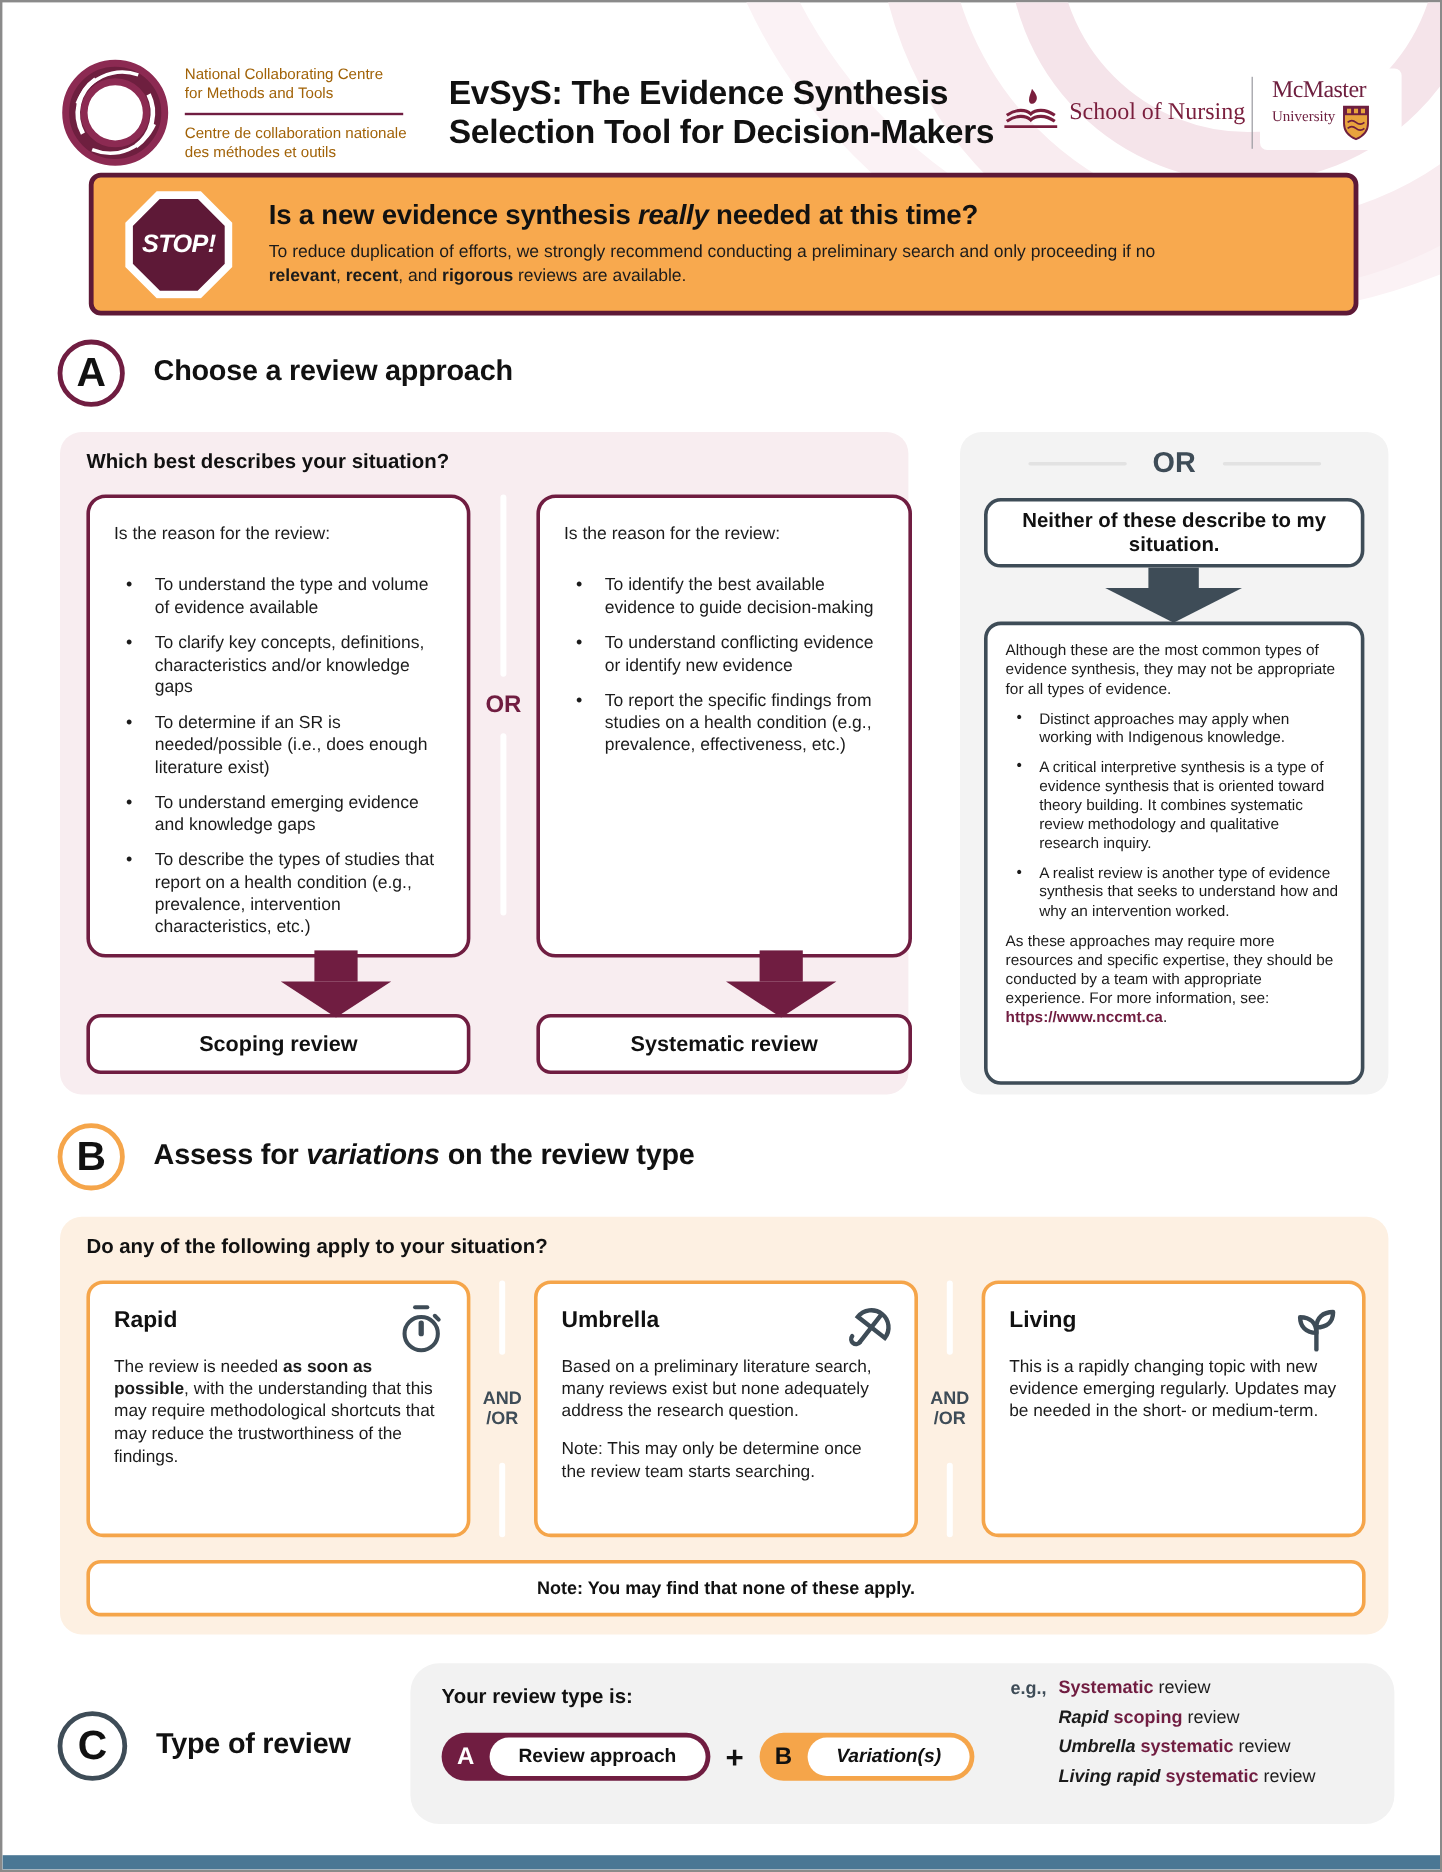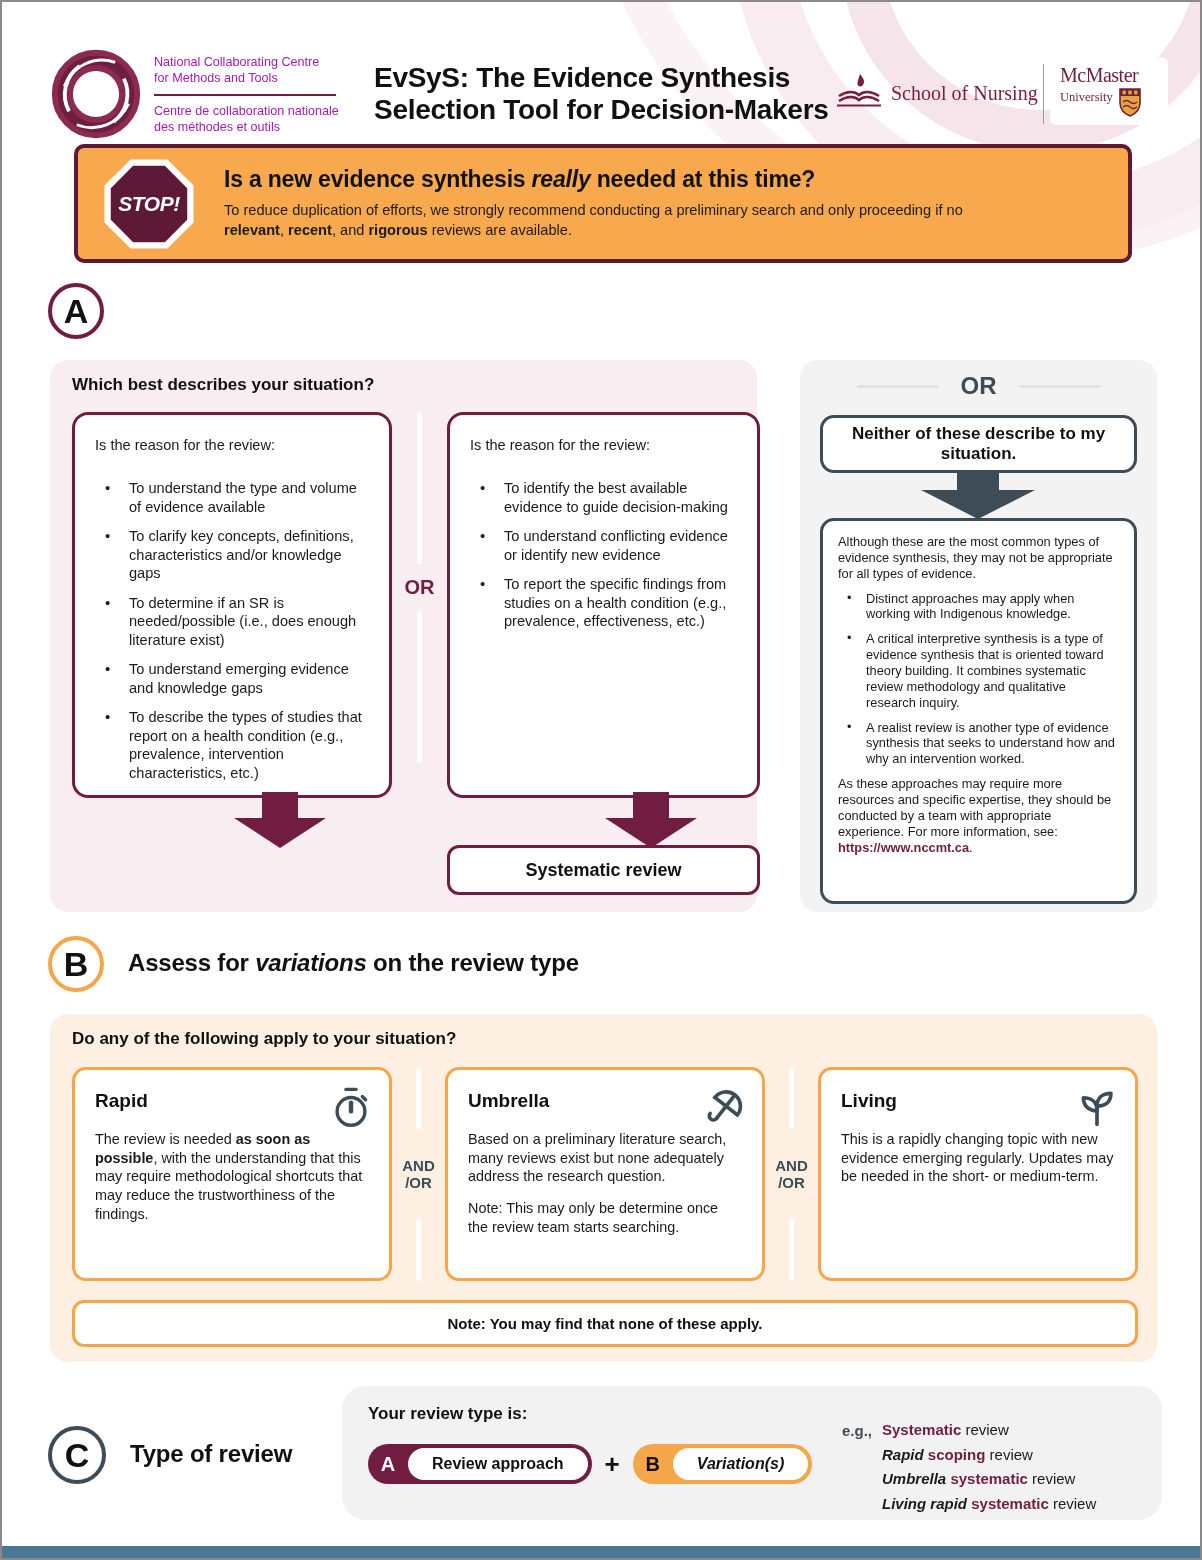--- a/index.html
+++ b/index.html
@@ -15,21 +15,21 @@
   
   .ring{position:absolute; border-radius:50%; pointer-events:none; z-index:0;}
   .ring1{width:640px; height:640px; top:-400px; right:-170px; border:58px solid #f9ecf0;}
   .ring2{width:400px; height:400px; top:-250px; right:-40px; border:42px solid #f5e4ea;}
   .ring3{width:900px; height:900px; top:-640px; right:-280px; border:40px solid #fbf2f5;}
 
   .z{z-index:1;}
 
   
   .nccmt-logo{left:46px; top:44px; width:96px; height:96px;}
-  .nccmt-text{left:152px; top:52px; font-size:12.6px; line-height:1.3; color:#a21caf;}
+  .nccmt-text{left:152px; top:52px; font-size:12.6px; line-height:1.3; color:#a16207;}
   .nccmt-text .blk{margin-bottom:5px;}
   .nccmt-sep{width:182px; height:2px; background:var(--maroon); margin:7px 0;}
   .main-title{left:372px; top:60px; width:460px; font-size:28px; font-weight:800; letter-spacing:-0.3px; line-height:1.14; color:#111;}
   .nursing{left:833px; top:70px; display:flex; align-items:center; gap:8px;}
   .nursing .lbl{font-family:"Liberation Serif", serif; font-size:20px; color:#7a1e3d;}
   .hdr-vdiv{left:1041px; top:62px; width:1px; height:60px; background:#9a9aa0;}
   .mcm-card{left:1048px; top:55px; width:118px; height:68px; background:#fff; border-radius:6px; padding:7px 8px 4px 10px;}
   .mcm-card .l1{font-family:"Liberation Serif", serif; font-size:20px; color:#6e1f3f; letter-spacing:-0.5px;}
   .mcm-card .row{display:flex; align-items:flex-start; gap:5px;}
   .mcm-card .l2{font-family:"Liberation Serif", serif; font-size:12.5px; color:#6e1f3f; margin-top:3px;}
@@ -117,21 +117,21 @@
   .panelC{left:340px; top:1384px; width:820px; height:134px; background:var(--cbg); border-radius:24px;}
   .c-lead{position:absolute; left:26px; top:18px; font-size:17px; font-weight:800; color:#111;}
   .c-row{position:absolute; left:26px; top:58px; display:flex; align-items:center; gap:13px;}
   .pill{display:inline-flex; align-items:center; height:40px; border-radius:20px;}
   .pill .pl{width:40px; text-align:center; font-weight:800; font-size:20px;}
   .pill .inner{background:#fff; border-radius:16px; height:32px; margin-right:4px; display:flex; align-items:center; padding:0 24px; font-weight:800; font-size:16px; color:#111; white-space:nowrap;}
   .pill-a{background:var(--maroon);} .pill-a .pl{color:#fff;}
   .pill-b{background:var(--orange);} .pill-b .pl{color:#111;}
   .pill-b .inner{font-style:italic;}
   .c-plus{font-size:26px; font-weight:900; color:#111;}
-  .eg{position:absolute; left:500px; top:12px; display:flex; gap:10px;margin-top:23px;}
+  .eg{position:absolute; left:500px; top:12px; display:flex; gap:10px;}
   .eg .eg-lbl{font-size:15px; font-weight:800; color:var(--slate); padding-top:1px;}
   .eg .lines{display:flex; flex-direction:column; gap:7.5px;}
   .eg .line{font-size:15px; white-space:nowrap;}
   .eg .it{font-style:italic; font-weight:800;}
   .eg .mr{color:var(--maroon); font-weight:800;}
 
   .footer-strip{left:0; bottom:0; width:100%; height:12px; background:#4a7794;}
   svg{display:block;}
 </style>
 </head>
@@ -211,20 +211,21 @@
     </div>
     <div class="stop-text">
       <h2><span>Is a new evidence synthesis </span><em>really</em><span> needed at this time?</span></h2>
       <p><span>To reduce duplication of efforts, we strongly recommend conducting a preliminary search and only proceeding if no </span><b>relevant</b><span>, </span><b>recent</b><span>, and </span><b>rigorous</b><span> reviews are available.</span></p>
     </div>
   </div>
 
   <div id="circleA" class="abs z step-circle c-maroon">
       <span>A</span>
     </div>
+  <h1 id="titleA" class="abs z step-title">Choose a review approach</h1>
 
   <div class="abs z panelA">
     <div class="panel-q">Which best describes your situation?</div>
 
     <div id="boxA1" class="reason-box">
       <div class="intro">Is the reason for the review:</div>
       <ul class="blist">
         <li>To understand the type and volume of evidence available</li>
         <li>To clarify key concepts, definitions, characteristics and/or knowledge gaps</li>
         <li>To determine if an SR is needed/possible (i.e., does enough literature exist)</li>
@@ -250,20 +251,21 @@
 
     <div id="arrA1" class="blk-arrow arr-maroon">
         <div class="stem"></div>
         <div class="head"></div>
       </div>
     <div id="arrA2" class="blk-arrow arr-maroon">
         <div class="stem"></div>
         <div class="head"></div>
       </div>
 
+    <div id="resA1" class="result-box">Scoping review</div>
     <div id="resA2" class="result-box">Systematic review</div>
   </div>
 
   <div class="abs z sidePanel">
     <div class="side-or">
       <div class="hline"></div>
       <div class="lbl">OR</div>
       <div class="hline"></div>
     </div>
     <div class="neither-box">Neither of these describe to my situation.</div>

